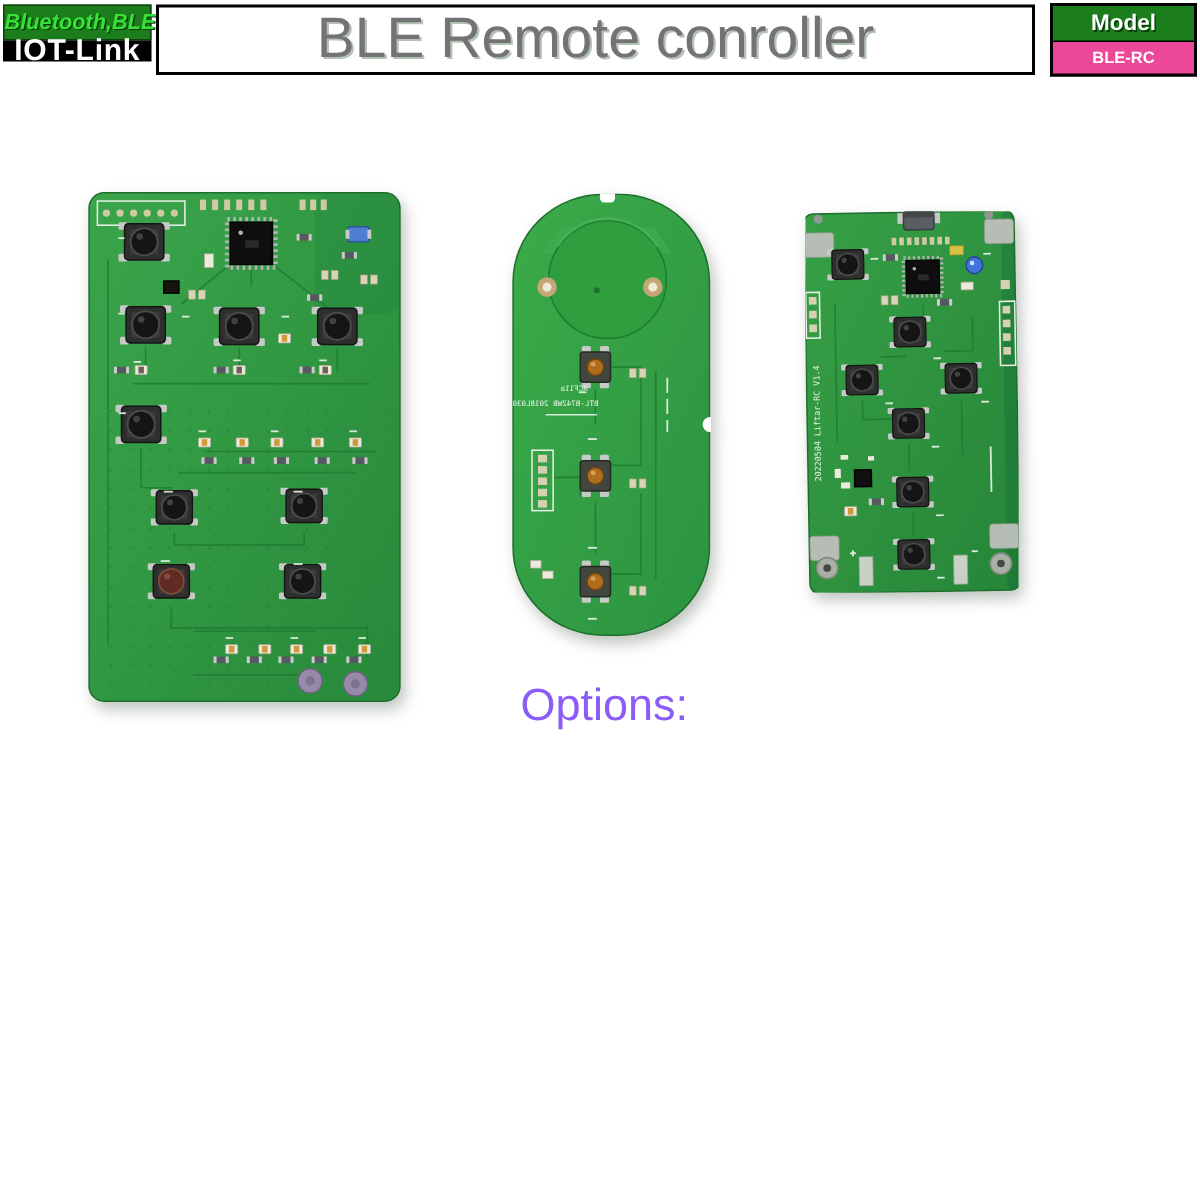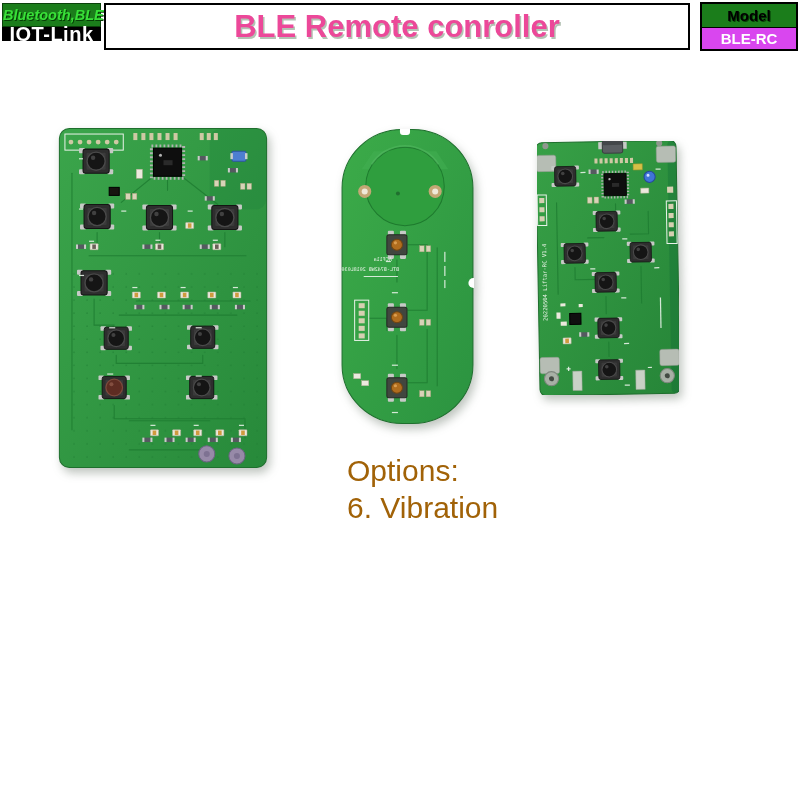--- a/index.html
+++ b/index.html
@@ -20,52 +20,52 @@
     position:absolute; left:2px; top:27px; width:99px; height:14px;
     background:#000; display:flex; align-items:center; justify-content:center;
     font-weight:bold; font-size:20px; color:#fff; letter-spacing:.5px;
   }
   .hdr-title-box {
     position:absolute; left:104px; top:3px; width:586px; height:47px;
     background:#fff; border:2px solid #000; box-sizing:border-box;
     display:flex; align-items:center; justify-content:center;
   }
   .hdr-title {
-    font-weight:bold; font-size:31px; color:#ec4899;
+    font-weight:normal; font-size:38px; color:#737373;
     text-shadow:1.5px 1.5px 0 rgba(40,80,40,.35); white-space:nowrap;
   }
   .hdr-model {
     position:absolute; left:700px; top:2px; width:98px; height:49px;
     border:2px solid #000; box-sizing:border-box; background:#000;
   }
   .hdr-model-label {
     height:23px; background:#1b7d1b; border-bottom:1px solid #000;
     display:flex; align-items:center; justify-content:center;
-    font-weight:bold; font-size:15px; color:#000000; text-shadow:1px 1px 0 #063d06;
+    font-weight:bold; font-size:15px; color:#ffffff; text-shadow:1px 1px 0 #063d06;
   }
   .hdr-model-value {
-    height:21px; background:#d946ef; display:flex; align-items:center; justify-content:center;
-    font-weight:bold; font-size:15px; color:#fff;
+    height:21px; background:#ec4899; display:flex; align-items:center; justify-content:center;
+    font-weight:bold; font-size:11px; color:#fff;
   }
 
   
   .board { position:absolute; filter:drop-shadow(3px 5px 5px rgba(70,85,70,.35)); }
   #board-main  { left:58px;  top:128px; width:210px; height:340px; }
   #board-oval  { left:341px; top:129px; width:133px; height:295px; }
   #board-small { left:537px; top:141px; width:142px; height:254px; }
 
   .trace  { stroke:#1e7d31; stroke-width:1.1; fill:none; opacity:.85; stroke-linecap:round; }
   .silkln { stroke:#e9f2e9; fill:none; }
   .sd     { fill:#e8f2e8; opacity:.9; }
   .silktxt{ fill:#e8f2e6; font-family:"DejaVu Sans Mono", monospace; }
 
   
   .options {
     position:absolute; left:347px; top:452px;
-    color:#a16207; font-size:30px; line-height:37px; white-space:nowrap;
+    color:#8b5cf6; font-size:30px; line-height:37px; white-space:nowrap;text-align:center;
   }
 </style>
 </head>
 <body>
 
 <div class="page">
 
   <div class="hdr-brand-top">
     <span>Bluetooth,BLE</span>
   </div>
@@ -455,16 +455,15 @@
           <rect class="sd" x="82" y="154" width="5" height="1.2"></rect>
         <rect class="sd" x="84" y="199" width="5" height="1.2"></rect>
           <rect class="sd" x="84" y="240" width="5" height="1.2"></rect>
         <rect class="sd" x="120" y="155" width="1.2" height="30"></rect>
       </g>
     </g>
   </svg>
 
   <div class="options">
     <div>Options:</div>
-    <div>6. Vibration</div>
   </div>
 
 </div>
 
 </body></html>

